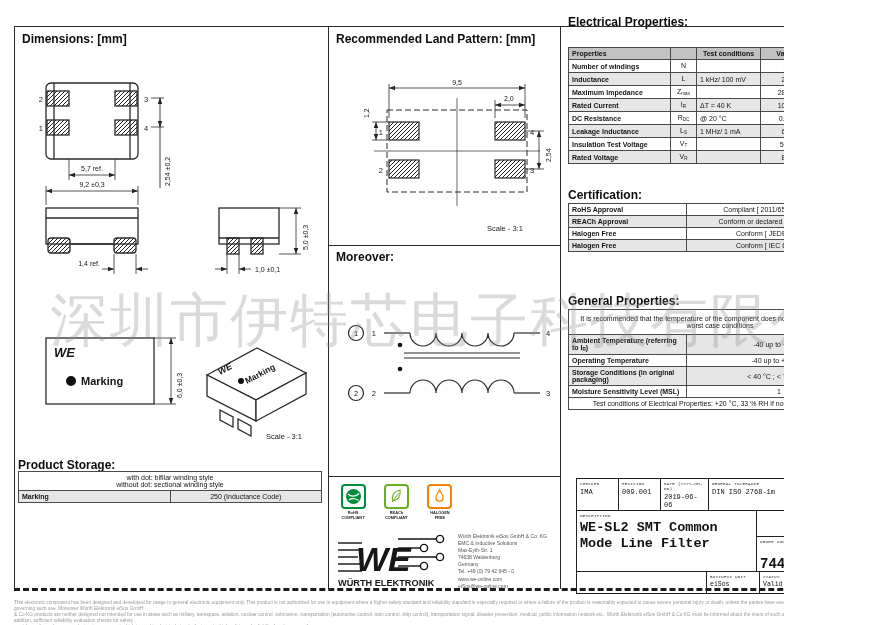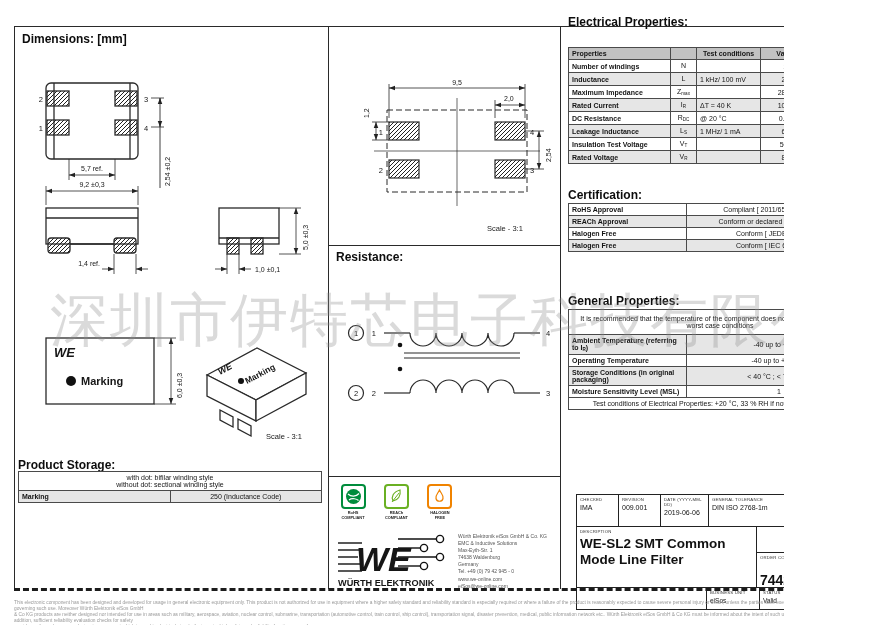--- a/index.html
+++ b/index.html
@@ -158,20 +158,21 @@
         </td>
       </tr>
       <tr class="alt">
         <td class="b" style="width:150px;">Marking</td>
         <td class="c">250 (Inductance Code)</td>
       </tr>
     </tbody>
       </table>
   </div>
 
+  <div class="sec-title" style="left:336px;top:32px;">Recommended Land Pattern: [mm]</div>
   <svg class="abs" style="left:352px;top:60px;" width="210" height="160" viewBox="0 0 210 160">
     <g stroke="#2a2a2a" stroke-width="1" fill="none">
       <rect x="35" y="50" width="140" height="82" stroke-dasharray="6,3"></rect>
       <line x1="105" y1="38" x2="105" y2="146" stroke-width=".7"></line>
       <line x1="22" y1="91" x2="188" y2="91" stroke-width=".7"></line>
       <rect x="37" y="62" width="30" height="18" fill="url(#hatch)" stroke-width="1.2"></rect>
       <rect x="37" y="100" width="30" height="18" fill="url(#hatch)" stroke-width="1.2"></rect>
       <rect x="143" y="62" width="30" height="18" fill="url(#hatch)" stroke-width="1.2"></rect>
       <rect x="143" y="100" width="30" height="18" fill="url(#hatch)" stroke-width="1.2"></rect>
     </g>
@@ -192,21 +193,21 @@
     <text class="dim" x="152" y="41">2,0</text>
     <text class="dim" transform="translate(17,58) rotate(-90)">1,2</text>
     <text class="dim" transform="translate(199,102) rotate(-90)">2,54</text>
     <text class="padnum" x="31" y="75" text-anchor="end">1</text>
     <text class="padnum" x="31" y="113" text-anchor="end">2</text>
     <text class="padnum" x="178" y="75">4</text>
     <text class="padnum" x="178" y="113">3</text>
   </svg>
   <div class="scale-note" style="left:487px;top:224px;">Scale - 3:1</div>
 
-  <div class="sec-title" style="left:336px;top:250px;">Resistance:</div>
+  <div class="sec-title" style="left:336px;top:250px;">Moreover:</div>
   <svg class="abs" style="left:340px;top:295px;" width="225" height="130" viewBox="0 0 225 130">
     <g stroke="#2a2a2a" stroke-width="1.2" fill="none">
       <circle cx="16" cy="38" r="7.5"></circle>
       <circle cx="16" cy="98" r="7.5"></circle>
       <line x1="44" y1="38" x2="70" y2="38"></line>
       <path d="M70,38 a13,13 0 0 0 26,0 a13,13 0 0 0 26,0 a13,13 0 0 0 26,0 a13,13 0 0 0 26,0"></path>
       <line x1="174" y1="38" x2="200" y2="38"></line>
       <line x1="64" y1="58" x2="180" y2="58"></line>
       <line x1="64" y1="63" x2="180" y2="63"></line>
       <line x1="44" y1="98" x2="70" y2="98"></line>
@@ -439,21 +440,21 @@
     <div>Würth Elektronik eiSos GmbH &amp; Co. KG</div>
     <div>EMC &amp; Inductive Solutions</div>
     <div>Max-Eyth-Str. 1</div>
     <div>74638 Waldenburg</div>
     <div>Germany</div>
     <div>Tel. +49 (0) 79 42 945 - 0</div>
     <div>www.we-online.com</div>
     <div>eiSos@we-online.com</div>
   </div>
 
-  <div class="tb" style="left:576px;top:494px;width:306px;height:114px;">
+  <div class="tb" style="left:576px;top:478px;width:306px;height:114px;font-family:Liberation Mono, monospace;">
     <div class="tbc" style="left:0;top:0;width:42px;height:32px;">
       <div class="tbl">CHECKED</div>
       <div class="tbv">IMA</div>
     </div>
     <div class="tbc" style="left:42px;top:0;width:42px;height:32px;">
       <div class="tbl">REVISION</div>
       <div class="tbv">009.001</div>
     </div>
     <div class="tbc" style="left:84px;top:0;width:48px;height:32px;">
       <div class="tbl">DATE (YYYY-MM-DD)</div>

